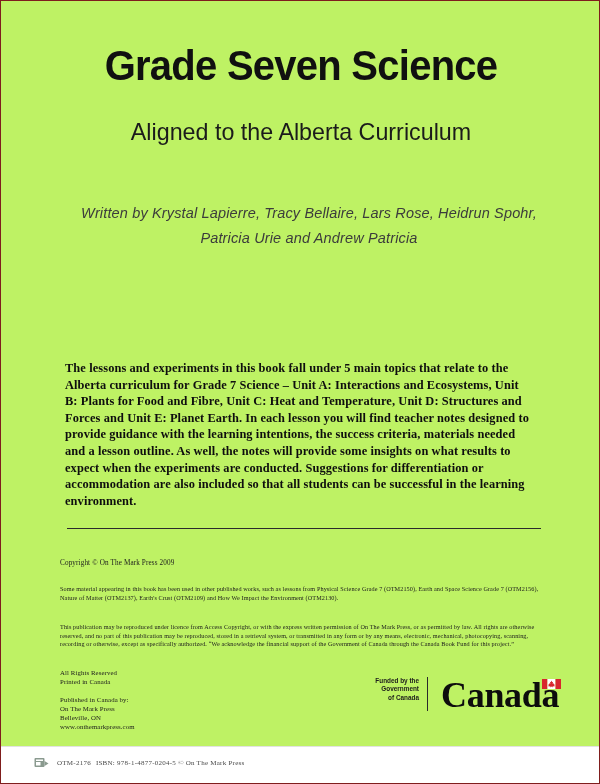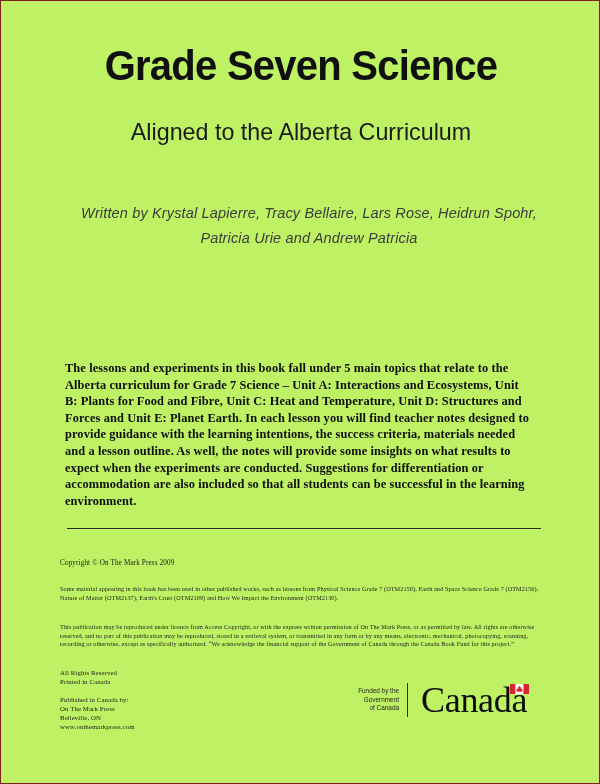--- a/index.html
+++ b/index.html
@@ -139,24 +139,24 @@
     font-size: 6.8px;
     line-height: 9px;
     color: #1c1c1c;
     letter-spacing: 0.1px;
   }
 
   
   .canada-block {
     position: absolute;
     top: 676px;
-    left: 332px;
+    left: 352px;
     display: flex;
-    align-items: center;
     height: 46px;
+    font-weight: bold;
   }
   .funded-text {
     font-family: "Liberation Sans", sans-serif;
     font-size: 6.4px;
     line-height: 8.4px;
     color: #1c1c1c;
     text-align: right;
     width: 66px;
     padding-right: 8px;
   }
@@ -261,14 +261,29 @@
       <span>Canada</span>
       <svg class="canada-flag" viewBox="0 0 38 20">
         <rect x="0" y="0" width="11" height="20" fill="#d8262c"></rect>
         <rect x="11" y="0" width="16" height="20" fill="#ffffff"></rect>
         <rect x="27" y="0" width="11" height="20" fill="#d8262c"></rect>
         <path fill="#d8262c" d="M19 3.2 L20.5 6.6 L22.3 5.7 L21.3 9.4 L24 8.7 L23.4 10.2 L26 12.1 L24.6 12.8 L25.1 15.1 L21.4 14.4 L21.1 17.2 L19 15.2 L16.9 17.2 L16.6 14.4 L12.9 15.1 L13.4 12.8 L12 12.1 L14.6 10.2 L14 8.7 L16.7 9.4 L15.7 5.7 L17.5 6.6 Z"></path>
       </svg>
     </div>
   </div>
 
+  <div class="footer-bar">
+    <div class="footer-inner">
+      <svg class="otm-logo" viewBox="0 0 30 26">
+        <rect x="1" y="4" width="20" height="18" rx="2" fill="#8a9a8f"></rect>
+        <rect x="4" y="7" width="14" height="3" fill="#ffffff"></rect>
+        <rect x="4" y="12" width="9" height="7" fill="#ffffff"></rect>
+        <path d="M21 10 L29 15 L21 20 Z" fill="#8a9a8f"></path>
+      </svg>
+      <div class="footer-text">
+        <span>OTM-2176</span><span class="sp"></span><span>ISBN:</span>
+        <span>978-1-4877-0204-5</span>
+        <span>© On The Mark Press</span>
+      </div>
+    </div>
+  </div>
 
 </div>
 
 </body></html>

